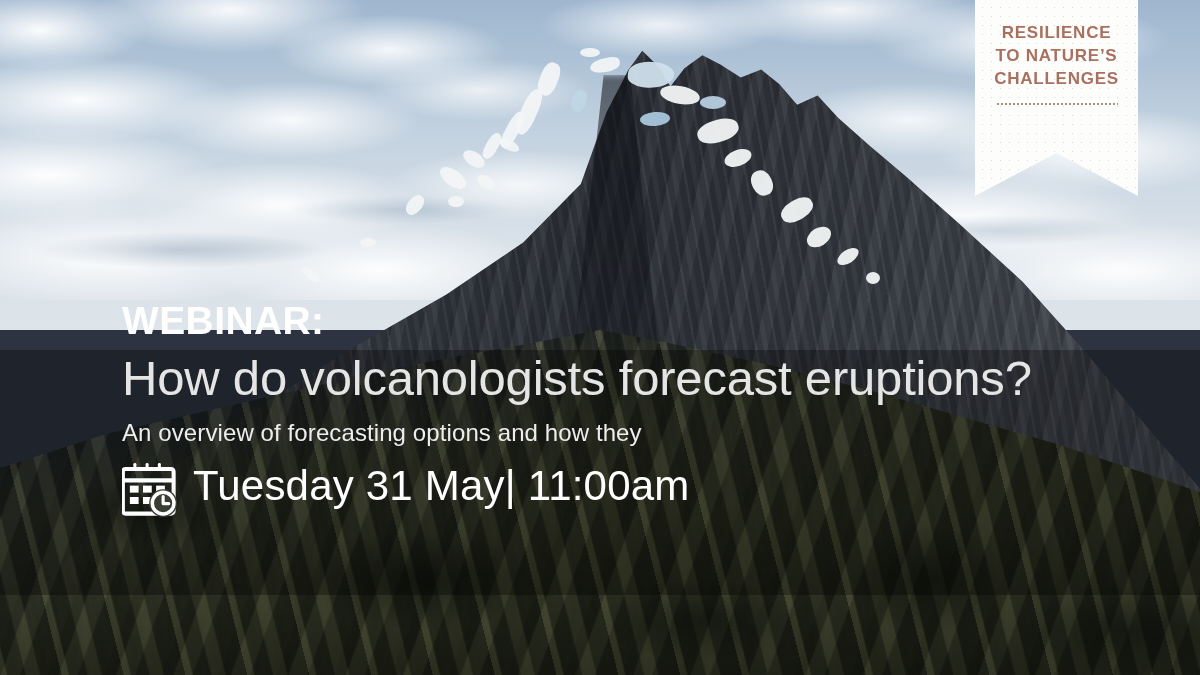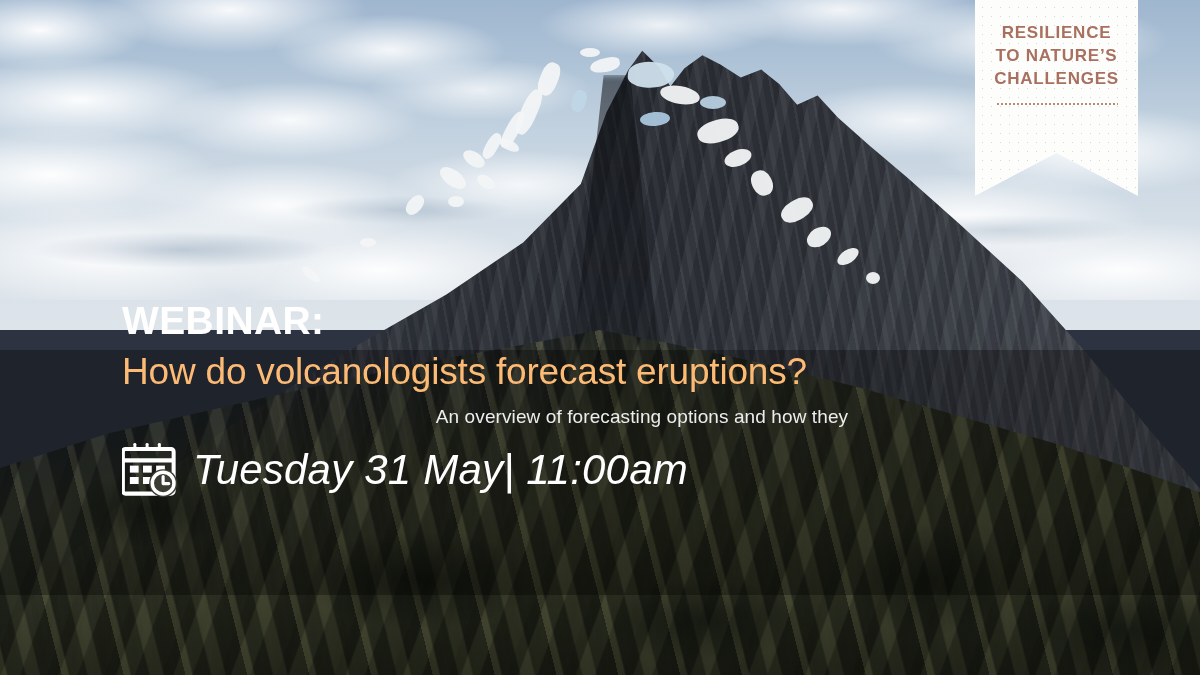--- a/index.html
+++ b/index.html
@@ -257,45 +257,43 @@
   }
   .kicker {
     font-size: 39px;
     font-weight: bold;
     color: #ffffff;
     letter-spacing: .4px;
     line-height: 1.08;
     margin: 0 0 9px 0;
   }
   .headline {
-    font-size: 37px;
+    font-size: 49px;
     font-weight: 300;
-    color: #fdba74;
+    color: #e5e5e5;
     line-height: 1.12;
     letter-spacing: -.2px;
     margin: 0 0 12px 0;
     white-space: nowrap;
   }
   .subhead {
-    font-size: 19px;
+    font-size: 24px;
     font-weight: 300;
     color: #ededed;
     line-height: 1.26;
     letter-spacing: .1px;
     margin: 0 0 14px 0;
-    text-align: center;
   }
   .subhead .l2 { display: block; }
 
   .datetime-row {
     display: flex;
-    align-items: center;
+    align-items: flex-start;
     gap: 15px;
     margin-top: 6px;
-    font-style: italic;
   }
   .cal-icon { flex: 0 0 auto; display: block; }
   .datetime-text {
     font-size: 42px;
     font-weight: 300;
     color: #ffffff;
     letter-spacing: .2px;
     white-space: nowrap;
   }
 

